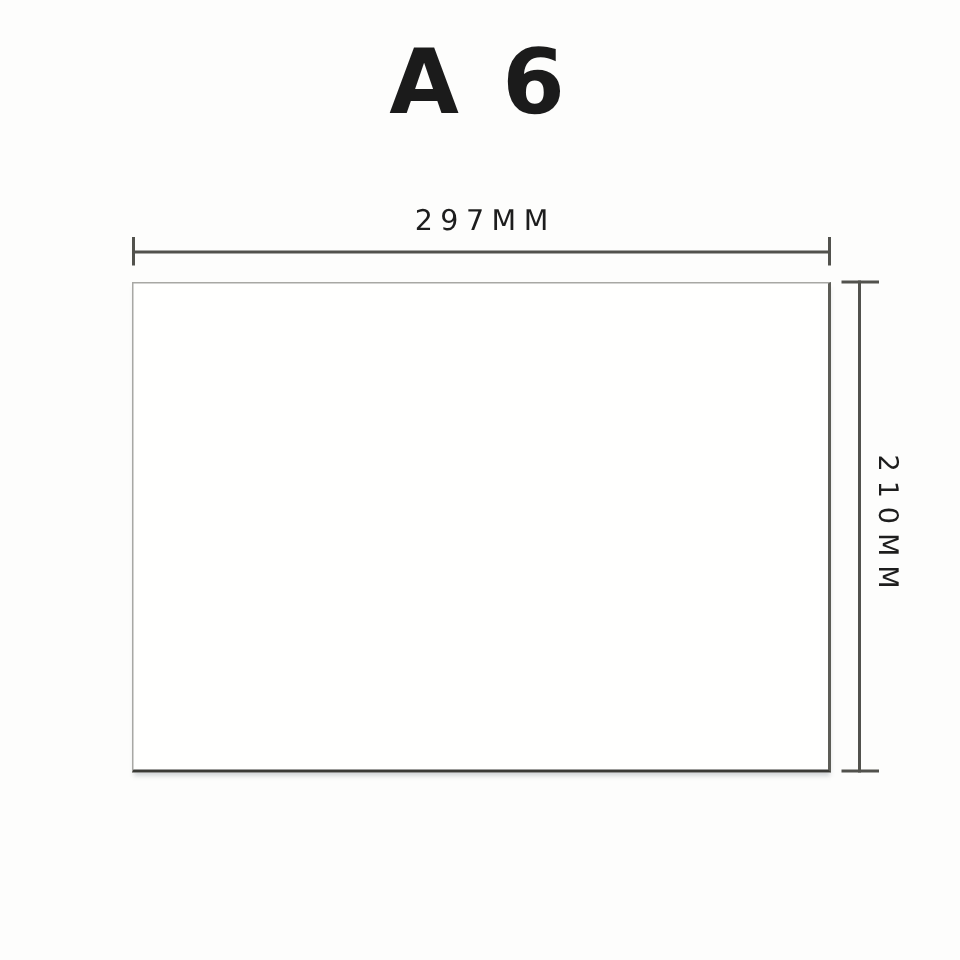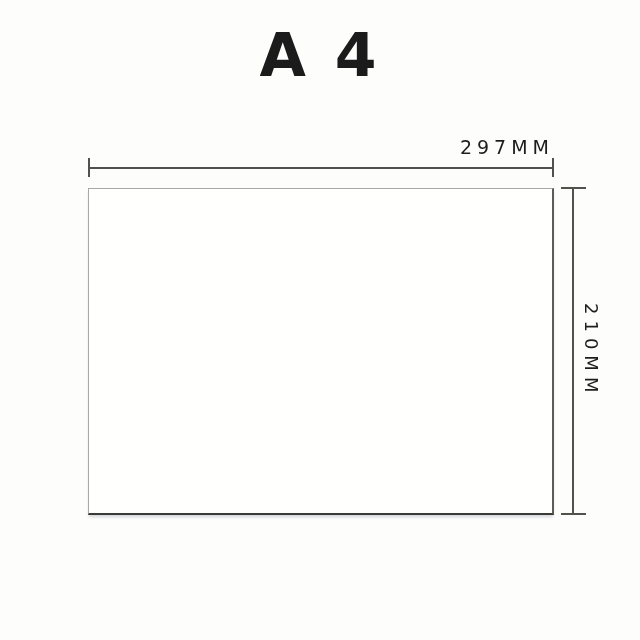--- a/index.html
+++ b/index.html
@@ -32,21 +32,21 @@
     letter-spacing: 4px;
     color: #1b1b1b;
   }
 
   
   .dim-h-label {
     position: absolute;
     top: 136px;
     left: 88px;
     width: 466px;
-    text-align: right;
+    text-align: center;
     font-size: 19px;
     font-weight: 400;
     letter-spacing: 5px;
     text-indent: 5px;
     color: #1d1d1d;
     white-space: nowrap;
   }
   .dim-h-line {
     position: absolute;
     top: 167px;
@@ -112,21 +112,21 @@
     letter-spacing: 6px;
     color: #1d1d1d;
     white-space: nowrap;
   }
 </style>
 </head>
 <body>
 
 <div class="stage">
 
-  <h1 class="title">A 4</h1>
+  <h1 class="title">A 6</h1>
 
   <div class="dim-h-label">297MM</div>
 
   <div class="dim-h-line">
     <span class="tick tick-left"></span>
     <span class="tick tick-right"></span>
   </div>
 
   <div class="paper"></div>
 

